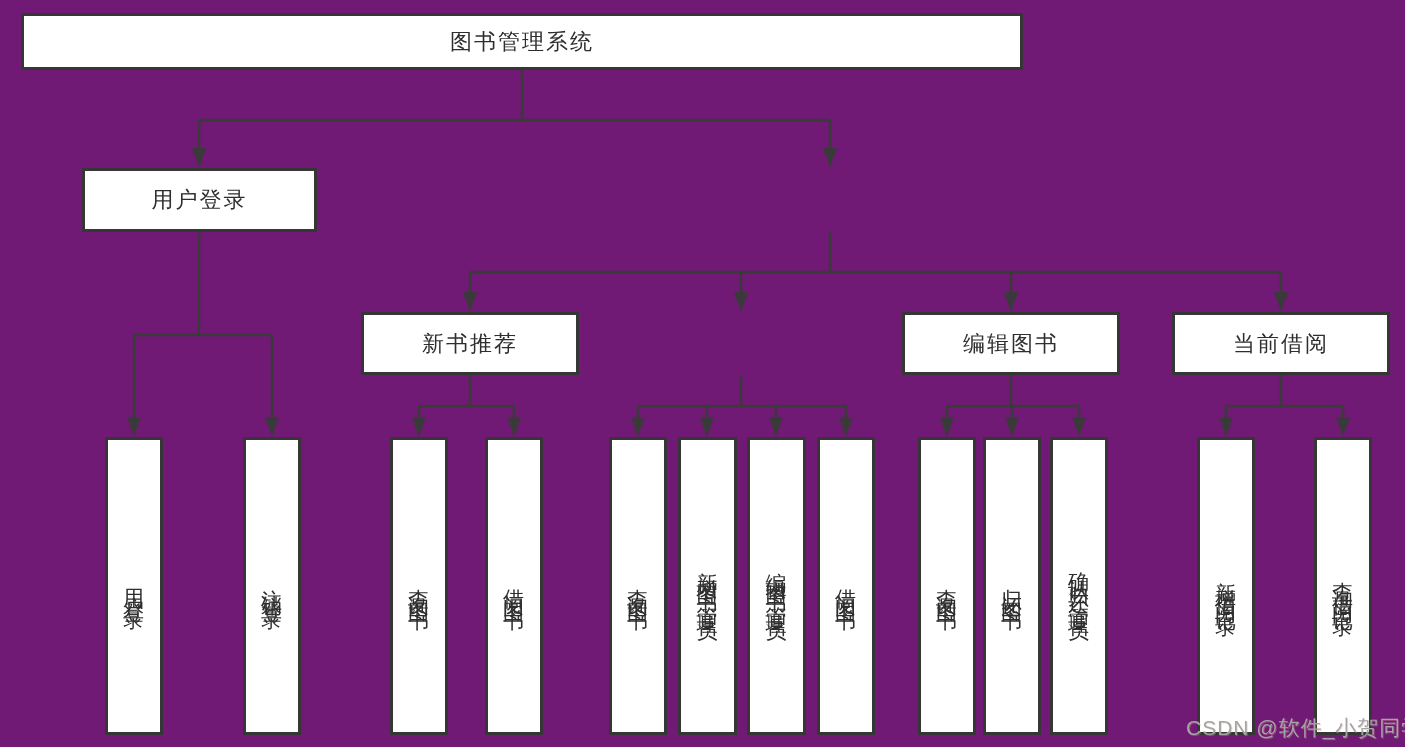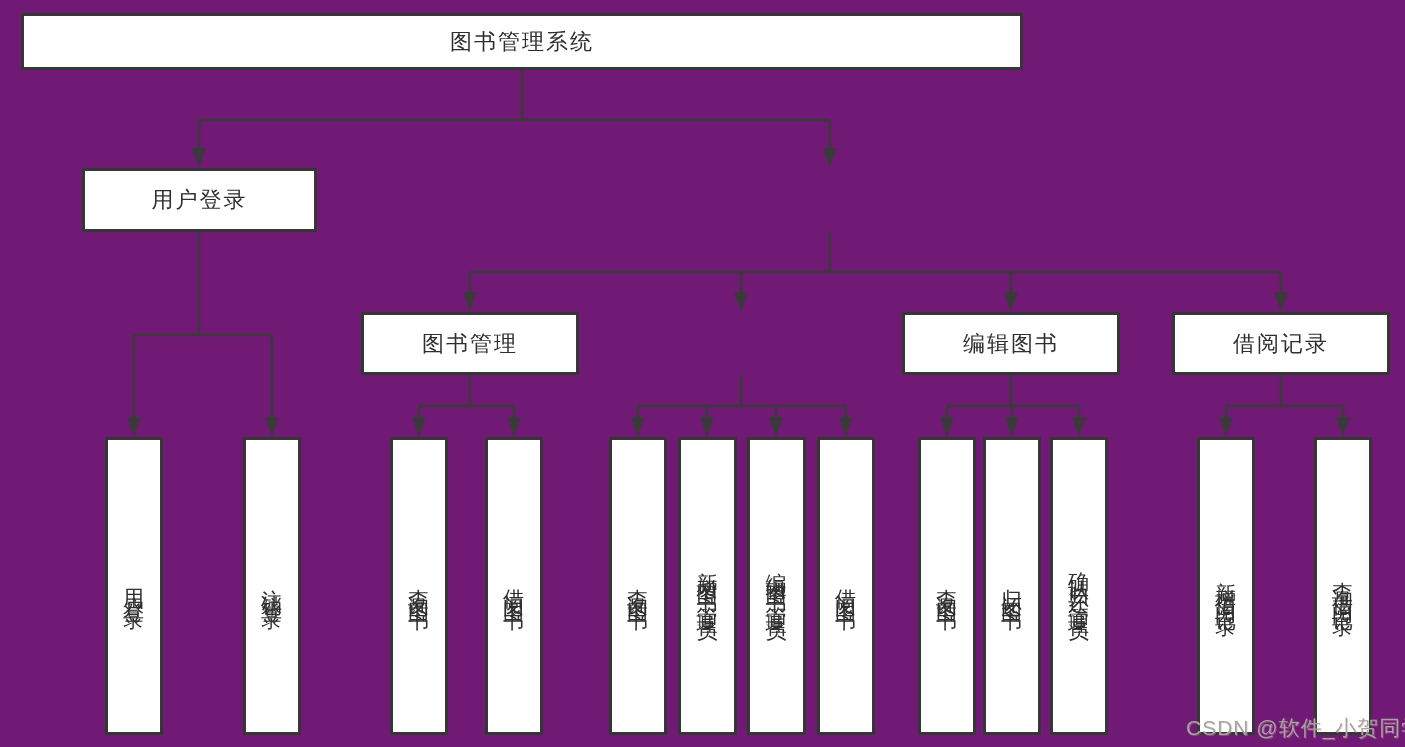--- a/index.html
+++ b/index.html
@@ -81,23 +81,23 @@
       <polygon points="1072,417 1086,417 1079,437"></polygon>
       <polygon points="1219,417 1233,417 1226,437"></polygon>
       <polygon points="1336,417 1350,417 1343,437"></polygon>
     </g>
   </svg>
 
   <div class="node h" style="left:21px;top:13px;width:1002px;height:57px;">图书管理系统</div>
 
   <div class="node h" style="left:82px;top:168px;width:235px;height:64px;">用户登录</div>
 
-  <div class="node h" style="left:361px;top:312px;width:218px;height:63px;">图书管理</div>
+  <div class="node h" style="left:361px;top:312px;width:218px;height:63px;">新书推荐</div>
   <div class="node h" style="left:902px;top:312px;width:218px;height:63px;">编辑图书</div>
-  <div class="node h" style="left:1172px;top:312px;width:218px;height:63px;">借阅记录</div>
+  <div class="node h" style="left:1172px;top:312px;width:218px;height:63px;">当前借阅</div>
 
   <div class="node v" style="left:105px;top:437px;width:58px;height:298px;">用户登录</div>
   <div class="node v" style="left:243px;top:437px;width:58px;height:298px;">注销登录</div>
 
   <div class="node v" style="left:390px;top:437px;width:58px;height:298px;">查询图书</div>
   <div class="node v" style="left:485px;top:437px;width:58px;height:298px;">借阅图书</div>
 
   <div class="node v" style="left:609px;top:437px;width:58px;height:298px;">查询图书</div>
   <div class="node v" style="left:678px;top:437px;width:59px;height:298px;">新增图书（管理员）</div>
   <div class="node v" style="left:747px;top:437px;width:59px;height:298px;">编辑图书（管理员）</div>

